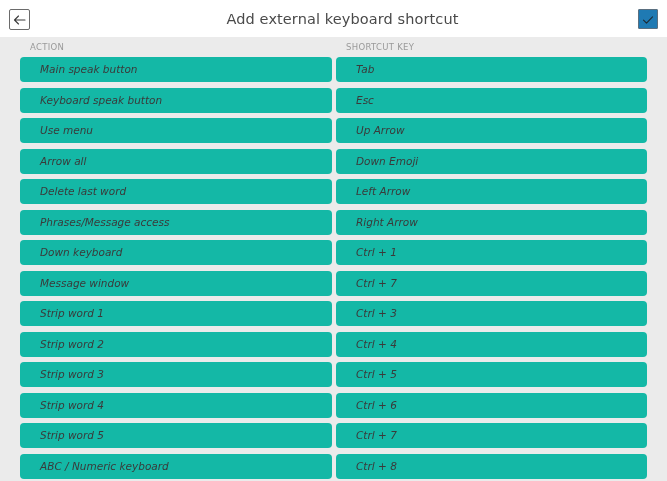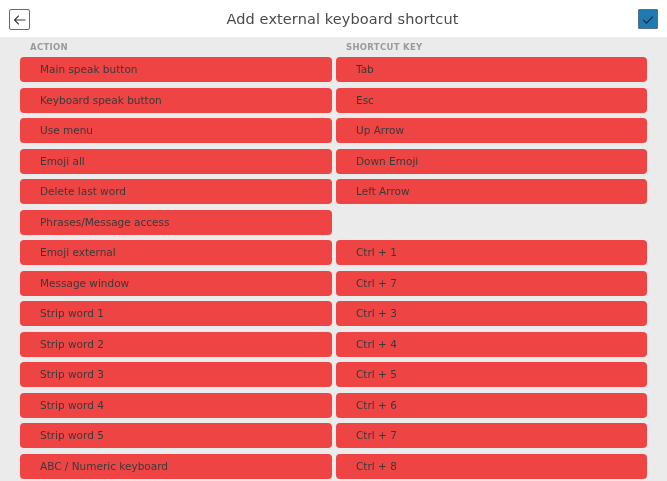--- a/index.html
+++ b/index.html
@@ -27,35 +27,35 @@
     }
     .confirm-btn {
       position: absolute; left: 638px; top: 9px; width: 20px; height: 20px;
       background: #1f7ab3; border: 1px solid #5a6f80; border-radius: 1px;
       display: flex; align-items: center; justify-content: center;
       cursor: pointer;
     }
     .col-header {
       position: absolute; top: 42px; font-size: 8.5px; color: #9a9a9a;
       letter-spacing: 0.3px;
-      font-weight: bold;
     }
     .col-header.action { left: 30px; }
     .col-header.key { left: 346px; text-align: center; }
     .rows {
       position: absolute; left: 0; top: 57px; width: 667px;
     }
     .row {
       position: absolute; left: 0; width: 667px; height: 25px;
     }
     .cell {
-      position: absolute; top: 0; height: 25px; background: #ef4444;
+      position: absolute; top: 0; height: 25px; background: #14b8a6;
       border-radius: 4px; font-size: 10.5px; color: #3a3a3a;
       line-height: 25px; padding-left: 20px; white-space: nowrap;
       cursor: pointer;
+      font-style: italic;
     }
     .cell.action { left: 20px; width: 312px; }
     .cell.key { left: 336px; width: 311px; }
   </style>
 </head>
 <body>
 
 <div class="header">
   <div class="back-btn">
     <span>
@@ -84,32 +84,33 @@
   </div>
   <div class="row" style="top:30.5px">
     <div class="cell key">Esc</div>
     <div class="cell action">Keyboard speak button</div>
   </div>
   <div class="row" style="top:61px">
     <div class="cell action">Use menu</div>
     <div class="cell key">Up Arrow</div>
   </div>
   <div class="row" style="top:91.5px">
-    <div class="cell action">Emoji all</div>
+    <div class="cell action">Arrow all</div>
     <div class="cell key">Down Emoji</div>
   </div>
   <div class="row" style="top:122px">
     <div class="cell action">Delete last word</div>
     <div class="cell key">Left Arrow</div>
   </div>
   <div class="row" style="top:152.5px">
     <div class="cell action">Phrases/Message access</div>
+    <div class="cell key">Right Arrow</div>
   </div>
   <div class="row" style="top:183px">
-    <div class="cell action">Emoji external</div>
+    <div class="cell action">Down keyboard</div>
     <div class="cell key">Ctrl + 1</div>
   </div>
   <div class="row" style="top:213.5px">
     <div class="cell action">Message window</div>
     <div class="cell key">Ctrl + 7</div>
   </div>
   <div class="row" style="top:244px">
     <div class="cell action">Strip word 1</div>
     <div class="cell key">Ctrl + 3</div>
   </div>

